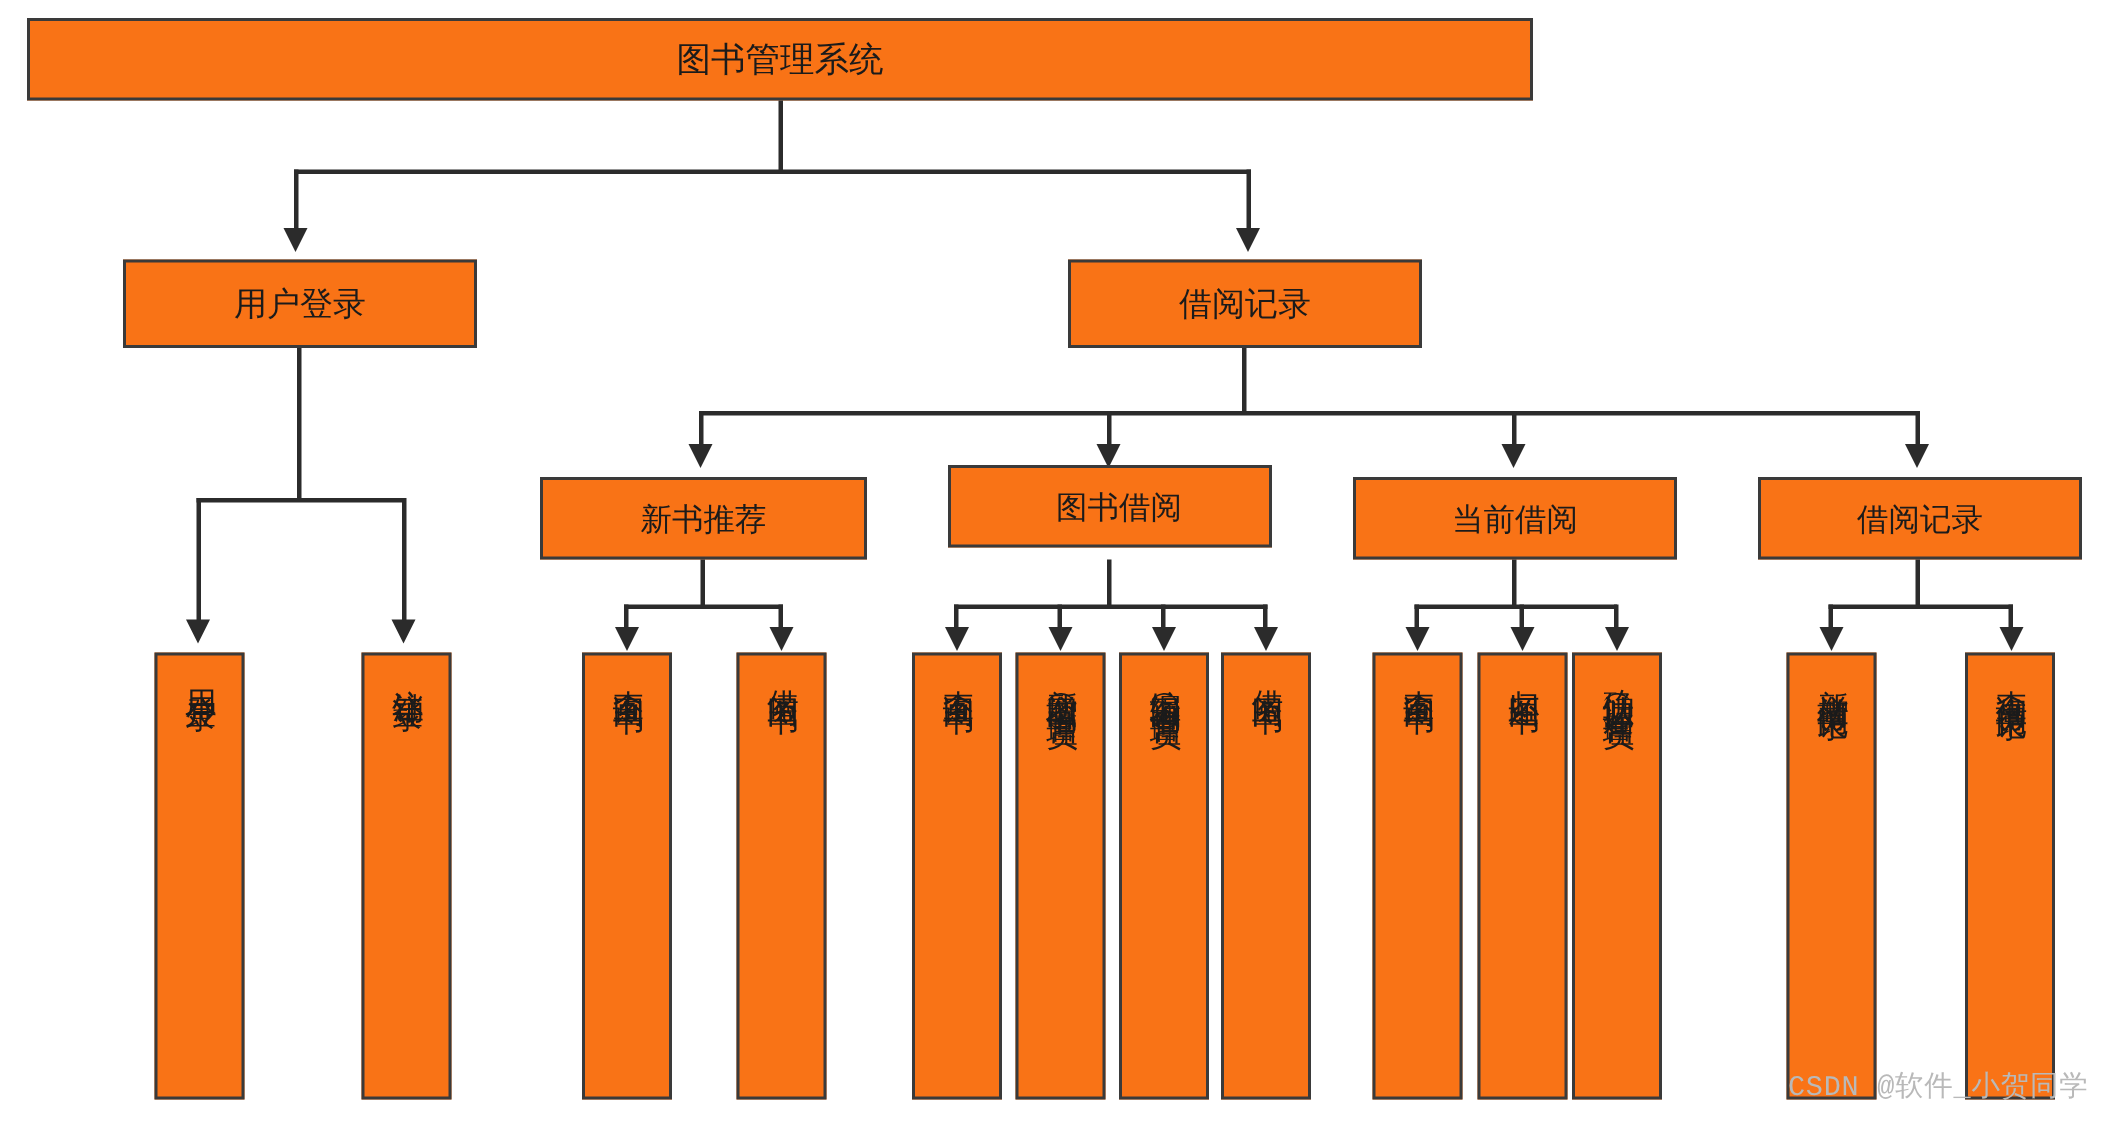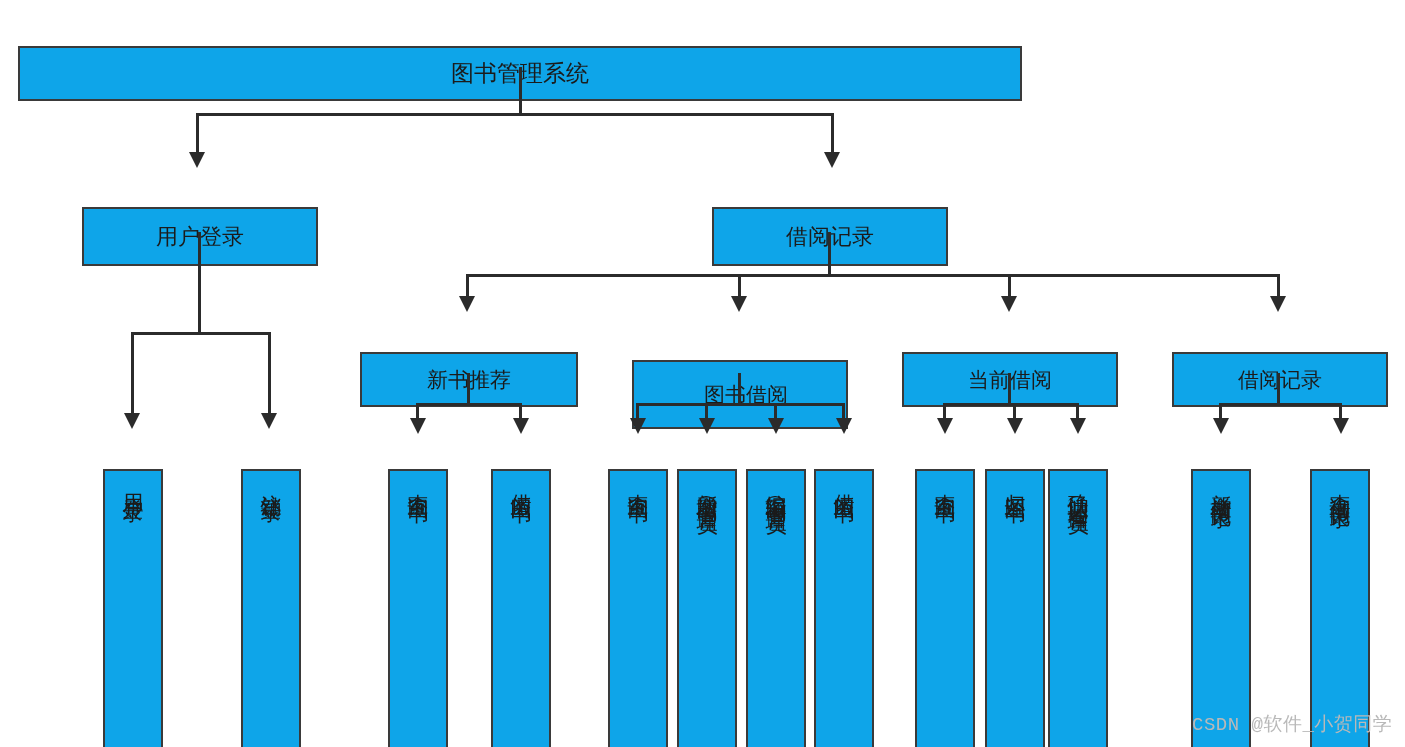--- a/index.html
+++ b/index.html
@@ -14,27 +14,26 @@
     position: relative;
     width: 1405px;
     height: 747px;
     background: #ffffff;
     overflow: hidden;
   }
   .node {
     position: absolute;
     box-sizing: border-box;
     border: 2px solid #3a3a3a;
-    background: #0ea5e9;
+    background: #f97316;
     display: flex;
     align-items: center;
     justify-content: center;
     color: #1b1b1b;
     text-align: center;
-    margin-top: 34px;
   }
   .node.root {
     font-size: 23px;
   }
   .node.level1 {
     font-size: 22px;
   }
   .node.level2 {
     font-size: 21px;
   }
@@ -113,21 +112,21 @@
   <div class="connector vline" style="left:738px; top:274px; width:3px; height:25px;"></div>
   <div class="arrow" style="left:731px; top:296px;"></div>
   <div class="connector vline" style="left:1008px; top:274px; width:3px; height:25px;"></div>
   <div class="arrow" style="left:1001px; top:296px;"></div>
   <div class="connector vline" style="left:1277px; top:274px; width:3px; height:25px;"></div>
   <div class="arrow" style="left:1270px; top:296px;"></div>
 
   <div class="node level2" style="left:360px; top:318px; width:218px; height:55px;font-family:Liberation Mono, monospace;">
     <span>新书推荐</span>
   </div>
-  <div class="node level2" style="left:632px; top:326px; width:216px; height:69px;padding-left:12px;">
+  <div class="node level2" style="left:632px; top:310px; width:216px; height:55px;padding-left:12px;">
     <span>图书借阅</span>
   </div>
   <div class="node level2" style="left:902px; top:318px; width:216px; height:55px;">
     <span>当前借阅</span>
   </div>
   <div class="node level2" style="left:1172px; top:318px; width:216px; height:55px;">
     <span>借阅记录</span>
   </div>
 
   <div class="connector vline" style="left:467px; top:373px; width:3px; height:32px;"></div>

